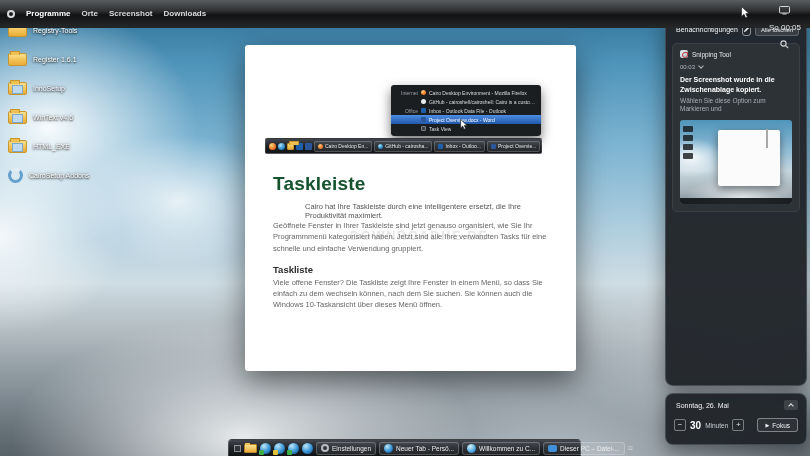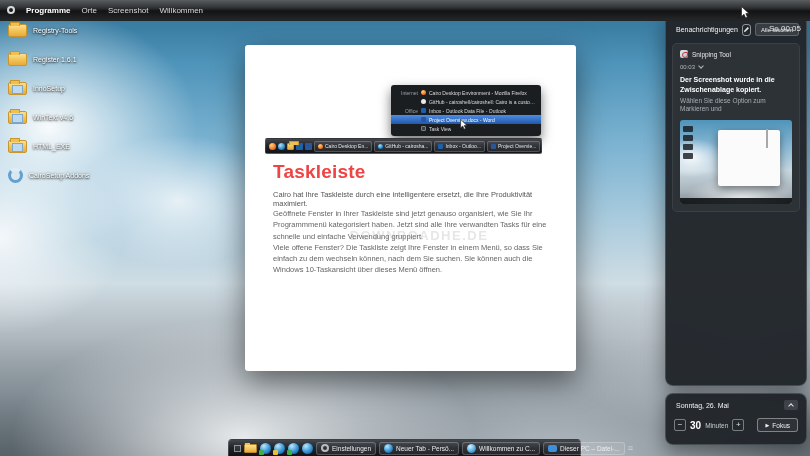--- a/index.html
+++ b/index.html
@@ -13,26 +13,26 @@
       radial-gradient(ellipse 240px 190px at 6% 28%, rgba(255,255,255,.95), rgba(255,255,255,0) 62%),
       radial-gradient(ellipse 190px 150px at 0% 52%, rgba(250,252,253,.9), rgba(255,255,255,0) 65%),
       radial-gradient(ellipse 170px 110px at 22% 44%, rgba(255,255,255,.75), rgba(255,255,255,0) 60%),
       radial-gradient(ellipse 330px 170px at 30% 96%, rgba(238,241,243,.95), rgba(255,255,255,0) 70%),
       radial-gradient(ellipse 420px 190px at 68% 104%, rgba(205,213,219,.9), rgba(255,255,255,0) 72%),
       radial-gradient(ellipse 260px 120px at 92% 78%, rgba(214,222,228,.55), rgba(255,255,255,0) 70%),
       linear-gradient(180deg, rgba(0,0,0,0) 62%, rgba(104,114,122,.45) 86%, rgba(78,87,94,.7) 100%);
   }
 
   
-  .menubar { position:absolute; top:0; left:0; width:100%; height:21px; display:flex; 
+  .menubar { position:absolute; top:0; left:0; width:100%; height:28px; display:flex; align-items:center;
     background:linear-gradient(180deg,#5a5d60 0%,#2e3032 40%,#121314 55%,#242628 100%);
     border-bottom:1px solid rgba(0,0,0,.6); z-index:30; }
   .mb-left { display:flex; align-items:center; gap:11px; padding-left:7px; }
   .mb-logo { width:8px; height:8px; border-radius:50%; border:2px solid #d8dadc; background:transparent; }
-  .mb-item { font-size:8px; color:#d9dadb; line-height:13px; }
+  .mb-item { font-size:8px; color:#d9dadb; line-height:13px;font-weight:bold; }
   .mb-item.first { color:#ffffff; font-weight:bold; }
   .mb-right { margin-left:auto; display:flex; align-items:center; gap:8px; padding-right:9px;flex-direction:column; }
   .mb-dot { width:3px; height:3px; border-radius:50%; background:#cfd1d3; }
   .mb-clock { font-size:8px; color:#e4e5e6; }
   .icon-svg { display:block; }
 
   
   .desk-icons { position:absolute; left:8px; top:20px; z-index:5; }
   .desk-item { display:flex; align-items:center; gap:6px; height:21px; margin-bottom:8px; width:150px; }
   .folder { position:relative; width:19px; height:13px; border-radius:2px;
@@ -64,22 +64,22 @@
     border:1px solid rgba(255,255,255,.14); border-radius:2px; }
   .qi { width:7px; height:7px; border-radius:50%; flex:none; }
   .qi.firefox { background:radial-gradient(circle at 35% 30%,#ffd27a,#f06b1e 70%); }
   .qi.edge { background:radial-gradient(circle at 35% 30%,#aee2f7,#2f8ccc 60%,#14518f); }
   .qi.folder { border-radius:1px; background:linear-gradient(#f9d87e,#e8ab37); }
   .qi.outlook { border-radius:1px; background:#1d5fa8; }
   .qi.word { border-radius:1px; background:#2b579a; }
   .stb-btn { display:flex; align-items:center; gap:2px; height:11px; padding:0 3px; flex:none;
     background:rgba(255,255,255,.08); border:1px solid rgba(255,255,255,.2); border-radius:2px;
     font-size:5px; color:#e6e7e8; white-space:nowrap; }
-  .dlg-title { padding:0 28px; margin:4px 0 7px; font-size:19px; font-weight:bold; color:#ef4444; letter-spacing:.2px; }
-  .dlg-intro { padding:0 28px; font-size:7.5px; color:#555; }
+  .dlg-title { padding:0 28px; margin:16px 0 7px; font-size:19px; font-weight:bold; color:#14532d; letter-spacing:.2px; }
+  .dlg-intro { padding:0 28px; font-size:7.5px; color:#555;margin-left:32px; }
   .dlg-h2 { padding:0 28px; margin:10px 0 2px; font-size:9.5px; font-weight:bold; color:#2b2b2b; }
   .dlg-p { padding:0 26px 0 28px; font-size:7.5px; line-height:1.5; color:#666; }
   .watermark { position:absolute; left:17px; right:0; top:183px; text-align:center; font-size:13px; font-weight:bold;
     letter-spacing:1.5px; color:rgba(140,140,140,.22); pointer-events:none; }
 
   
   .notif { position:absolute; left:665px; top:14px; width:142px; height:372px; z-index:20;
     background:rgba(33,37,42,.97); border:1px solid rgba(135,145,155,.35); border-radius:8px;
     box-shadow:0 8px 22px rgba(0,0,0,.45); color:#fff; }
   .notif-head { display:flex; align-items:center; gap:4px; padding:8px 8px 5px 10px; }
@@ -162,21 +162,21 @@
 
 <div id="screen">
   <div class="clouds"></div>
 
   <div class="menubar">
     <div class="mb-left">
       <span class="mb-logo"></span>
       <span class="mb-item first">Programme</span>
       <span class="mb-item">Orte</span>
       <span class="mb-item">Screenshot</span>
-      <span class="mb-item">Willkommen</span>
+      <span class="mb-item">Downloads</span>
     </div>
     <div class="mb-right">
       <span class="mb-dot"></span>
       <svg class="icon-svg" width="10" height="8" viewBox="0 0 10 8">
         <polygon points="0,2.5 2,2.5 4.5,0.5 4.5,7.5 2,5.5 0,5.5" fill="#d6d8da"></polygon>
         <path d="M6 2 L9 6 M9 2 L6 6" stroke="#d6d8da" stroke-width="1"></path>
       </svg>
       <svg class="icon-svg" width="11" height="9" viewBox="0 0 11 9">
         <rect x="0.5" y="0.5" width="10" height="6.5" rx="1" fill="none" stroke="#d6d8da" stroke-width="1"></rect>
         <rect x="3.5" y="7.5" width="4" height="1" fill="#d6d8da"></rect>
@@ -276,20 +276,21 @@
           </span>
       </div>
     </div>
 
     <div class="dlg-title">Taskleiste</div>
     <div class="dlg-intro">Cairo hat Ihre Taskleiste durch eine intelligentere ersetzt, die Ihre Produktivität maximiert.</div>
 
 
     <div class="dlg-p">Geöffnete Fenster in Ihrer Taskleiste sind jetzt genauso organisiert, wie Sie Ihr Programmmenü kategorisiert haben. Jetzt sind alle Ihre verwandten Tasks für eine schnelle und einfache Verwendung gruppiert.</div>
 
+    <div class="dlg-h2">Taskliste</div>
     <div class="dlg-p">Viele offene Fenster? Die Taskliste zeigt Ihre Fenster in einem Menü, so dass Sie einfach zu dem wechseln können, nach dem Sie suchen. Sie können auch die Windows 10-Taskansicht über dieses Menü öffnen.</div>
 
     <div class="watermark">DOWNROADHE.DE</div>
   </div>
 
   <div class="notif">
     <div class="notif-head">
       <span class="notif-title">Benachrichtigungen</span>
       <button class="btn-pencil">
         <svg width="7" height="7" viewBox="0 0 8 8">

